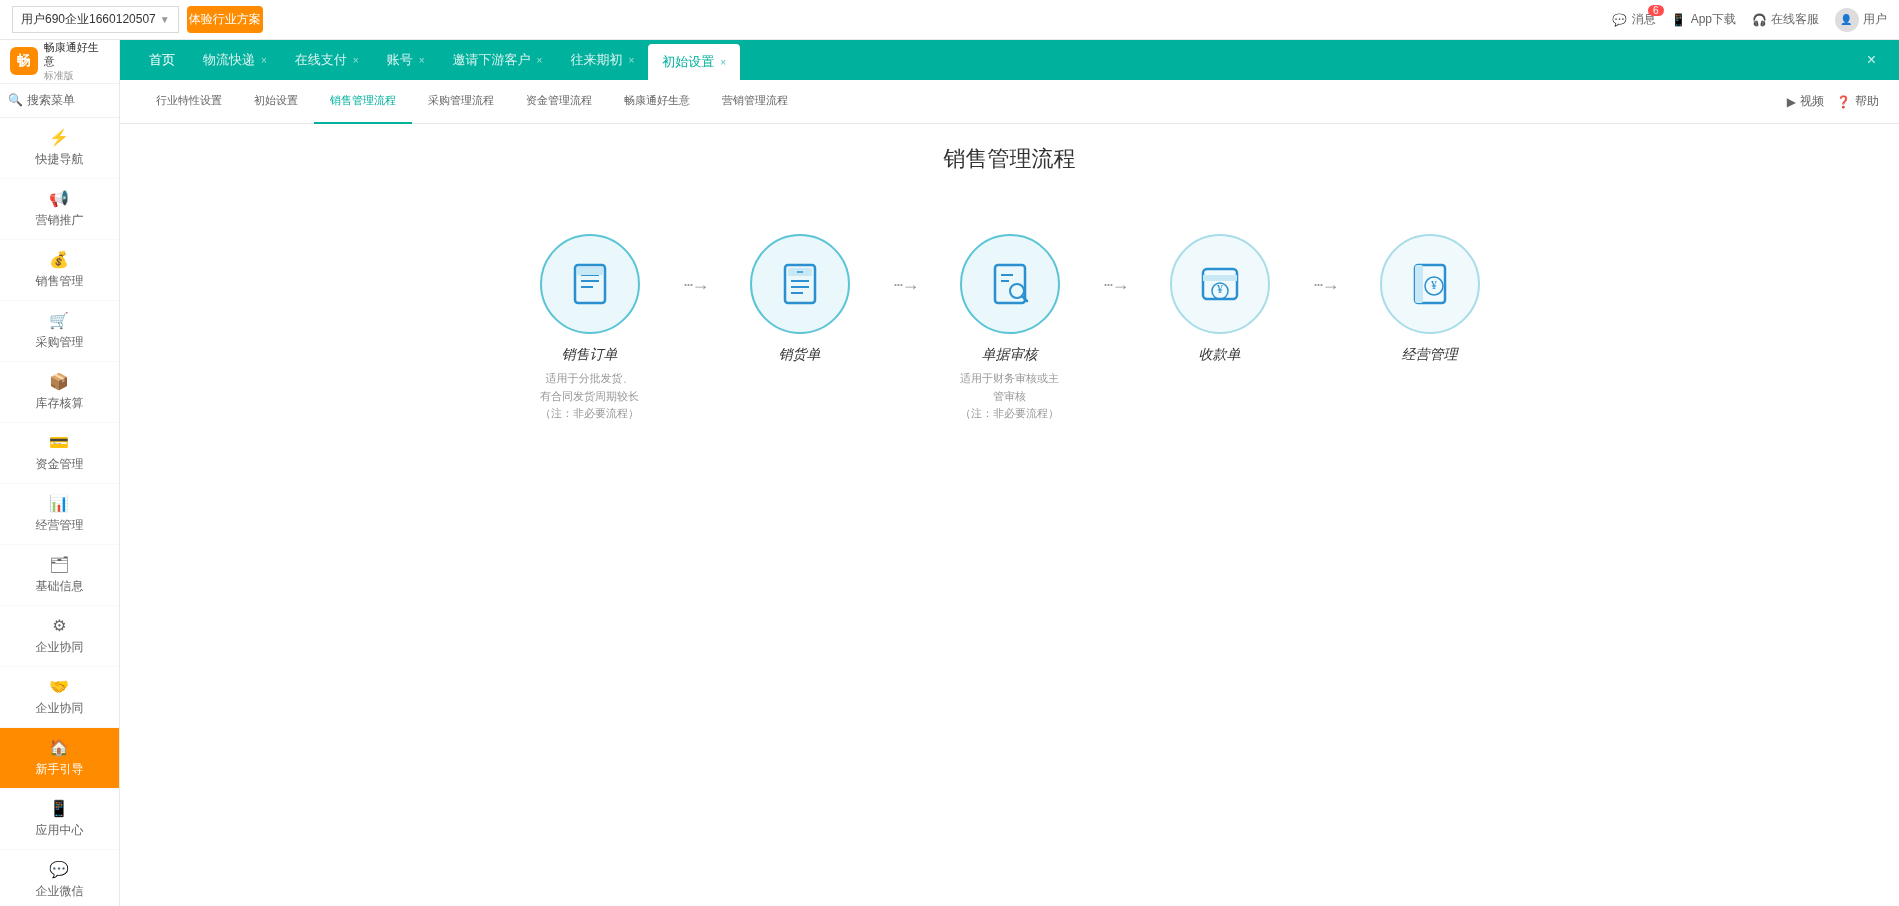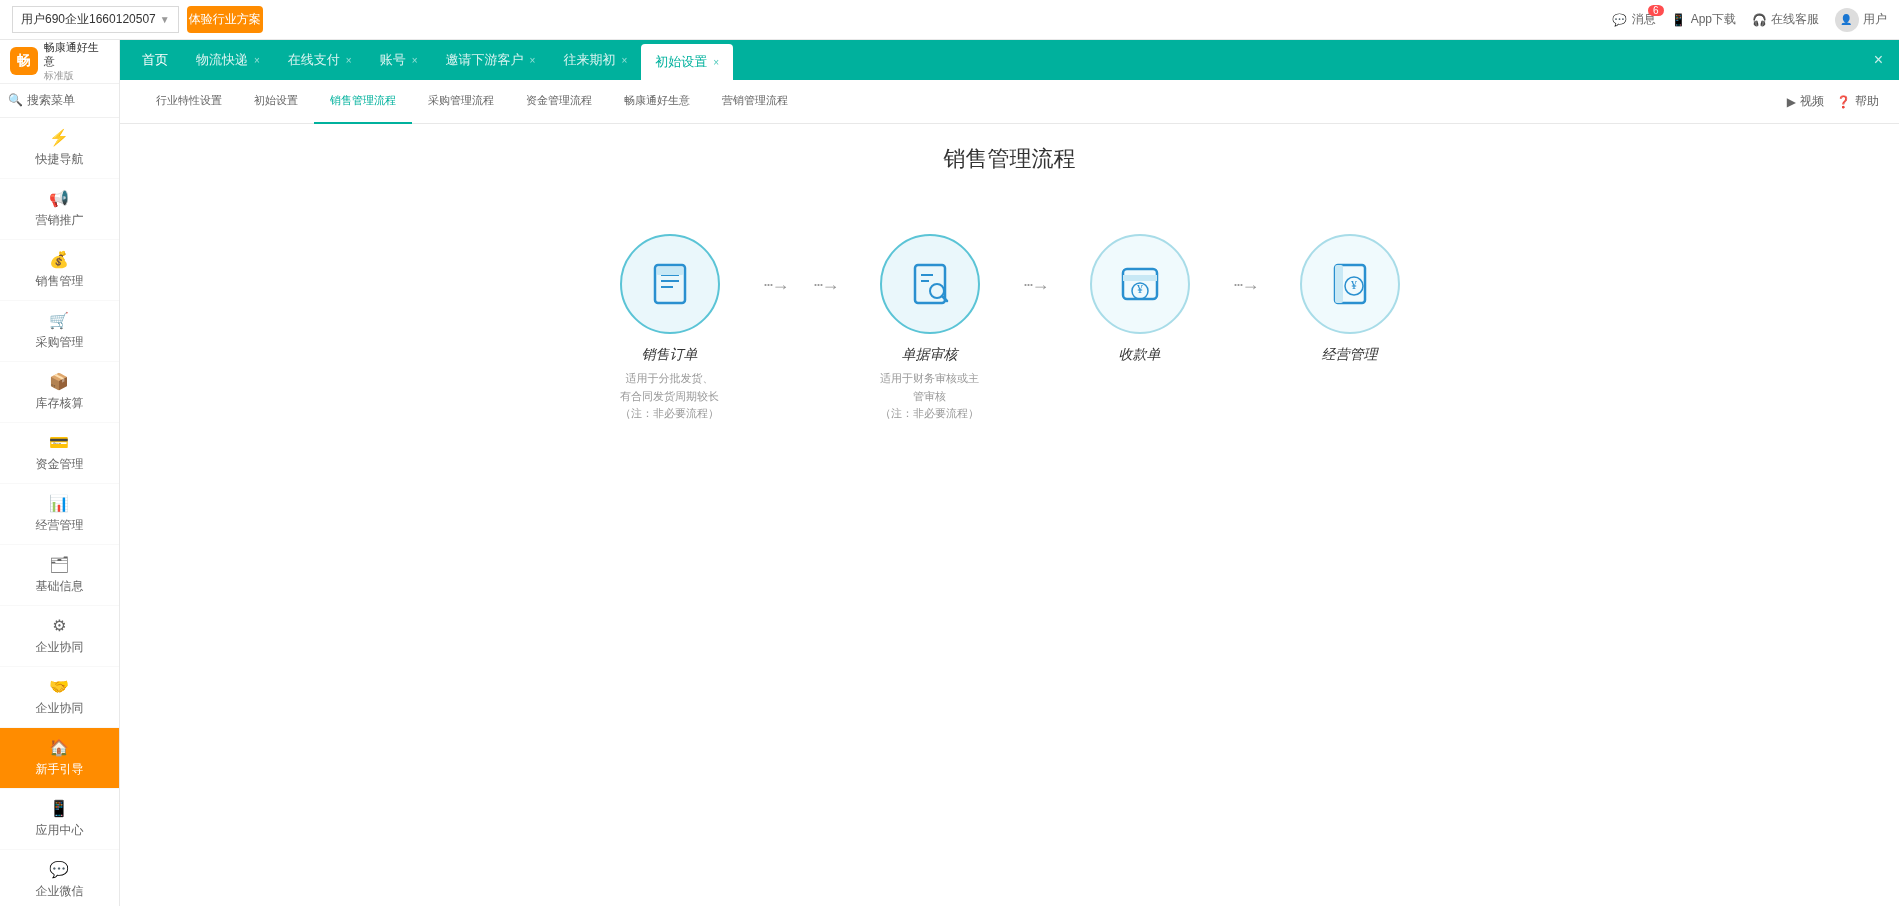--- a/index.html
+++ b/index.html
@@ -96,21 +96,21 @@
 
     
     .main-content { flex: 1; display: flex; flex-direction: column; overflow: hidden; }
 
     
     .nav-tabs {
       background: #00b19d;
       display: flex;
       align-items: center;
       height: 40px;
-      padding: 0 8px;
+      padding: 0 15px;
       flex-shrink: 0;
       overflow-x: auto;
     }
     .nav-tab {
       padding: 0 14px;
       height: 40px;
       display: flex;
       align-items: center;
       font-size: 13px;
       color: rgba(255,255,255,0.85);
@@ -396,20 +396,34 @@
               </svg>
             </div>
             <div class="flow-label">销售订单</div>
             <div class="flow-desc">适用于分批发货、<br>有合同发货周期较长<br>（注：非必要流程）</div>
           </div>
 
           <div class="flow-arrow">
             <span>···→</span>
           </div>
 
+          <div class="flow-step">
+            <div class="flow-circle">
+              <svg class="circle-svg" viewBox="0 0 50 50" xmlns="http://www.w3.org/2000/svg">
+                <rect x="10" y="6" width="30" height="38" rx="3" fill="none" stroke="#2a90d0" stroke-width="2.5"></rect>
+                <rect x="13" y="9" width="24" height="8" rx="2" fill="#c8e8f5"></rect>
+                <line x1="16" y1="22" x2="34" y2="22" stroke="#2a90d0" stroke-width="2"></line>
+                <line x1="16" y1="28" x2="34" y2="28" stroke="#2a90d0" stroke-width="2"></line>
+                <line x1="16" y1="34" x2="28" y2="34" stroke="#2a90d0" stroke-width="2"></line>
+                <path d="M 22 13 L 28 13" stroke="#2a90d0" stroke-width="1.5"></path>
+              </svg>
+            </div>
+            <div class="flow-label">销货单</div>
+            <div class="flow-desc"></div>
+          </div>
 
           <div class="flow-arrow">
             <span>···→</span>
           </div>
 
           <div class="flow-step">
             <div class="flow-circle">
               <svg class="circle-svg" viewBox="0 0 50 50" xmlns="http://www.w3.org/2000/svg">
                 <rect x="10" y="6" width="30" height="38" rx="3" fill="none" stroke="#2a90d0" stroke-width="2.5"></rect>
                 <circle cx="32" cy="32" r="7" fill="none" stroke="#2a90d0" stroke-width="2"></circle>

